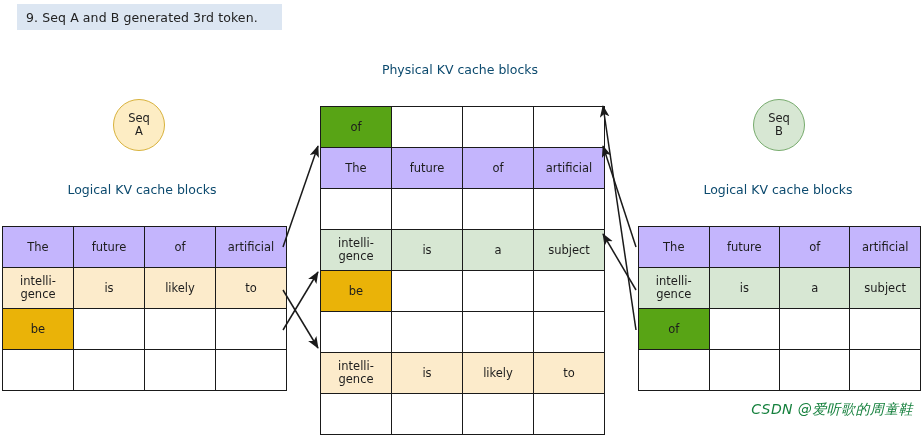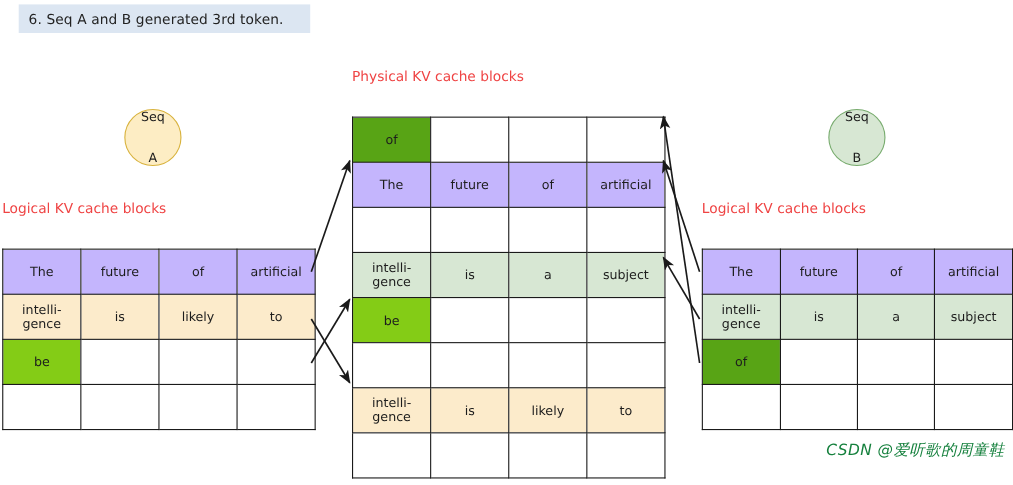--- a/index.html
+++ b/index.html
@@ -32,38 +32,38 @@
     box-sizing: border-box;
     font-size: 12.5px;
     color: #222222;
     letter-spacing: .1px;
   }
 
   
   .caption {
     position: absolute;
     font-size: 12.5px;
-    color: #ef4444;
+    color: #0c4a6e;
     white-space: nowrap;
-    text-align: left;
+    text-align: center;
   }
   #title-physical { left: 320px; top: 62px; width: 280px; }
   #title-left     { left: 2px;   top: 182px; width: 280px; }
   #title-right    { left: 638px; top: 182px; width: 280px; }
 
   
   .seq-circle {
     position: absolute;
     width: 52px;
     height: 52px;
     border-radius: 50%;
     display: flex;
     flex-direction: column;
     align-items: center;
-    justify-content: space-between;
+    justify-content: center;
     font-size: 11.5px;
     line-height: 1.12;
     color: #1d1d1d;
     box-sizing: border-box;
   }
   #seq-a {
     left: 113px; top: 99px;
     background: #fdedc4;
     border: 1.3px solid #d8b23c;
   }
@@ -92,21 +92,21 @@
   }
   #grid-left  { left: 2px;   top: 210px; }
   #grid-right { left: 638px; top: 210px; }
   #grid-phys  { left: 320px; top: 90px;  }
 
   #grid-left td, #grid-right td { width: 70px; height: 40px; }
   #grid-phys td { width: 70px; height: 40px; }
 
   .c-pink   { background: #c4b5fd; }
   .c-cream  { background: #fcebcb; }
-  .c-gold   { background: #84cc16; }
+  .c-gold   { background: #eab308; }
   .c-lgreen { background: #d7e7d3; }
   .c-dgreen { background: #58a415; }
   .c-white  { background: #ffffff; }
 
   
   #arrows {
     position: absolute;
     left: 0; top: 0;
     width: 921px;
     height: 441px;
@@ -123,21 +123,21 @@
     white-space: nowrap;
     letter-spacing: .4px;
     font-style: italic;
   }
 </style>
 </head>
 <body>
 
 <div id="canvas">
 
-  <div id="banner">6. Seq A and B generated 3rd token.</div>
+  <div id="banner">9. Seq A and B generated 3rd token.</div>
 
   <div class="caption" id="title-physical">Physical KV cache blocks</div>
   <div class="caption" id="title-left">Logical KV cache blocks</div>
   <div class="caption" id="title-right">Logical KV cache blocks</div>
 
   <div class="seq-circle" id="seq-a">
     <span>Seq</span>
     <span>A</span>
   </div>
 

